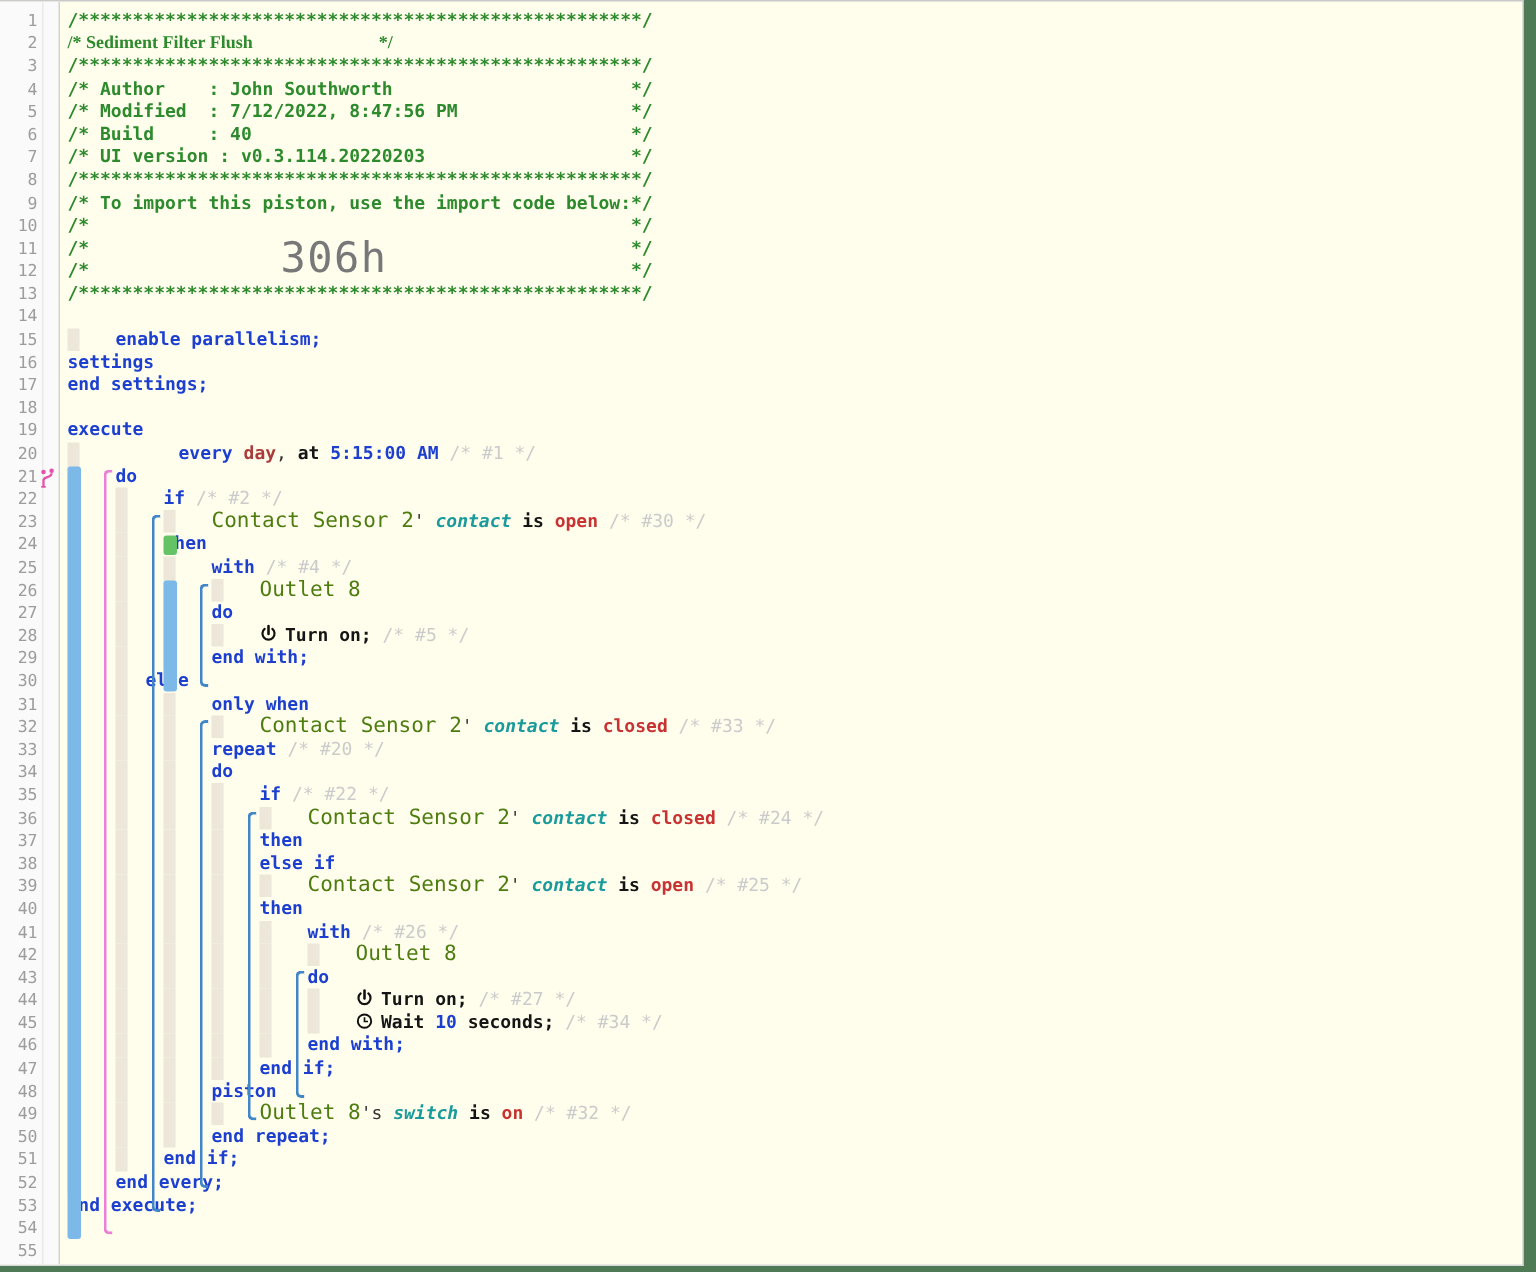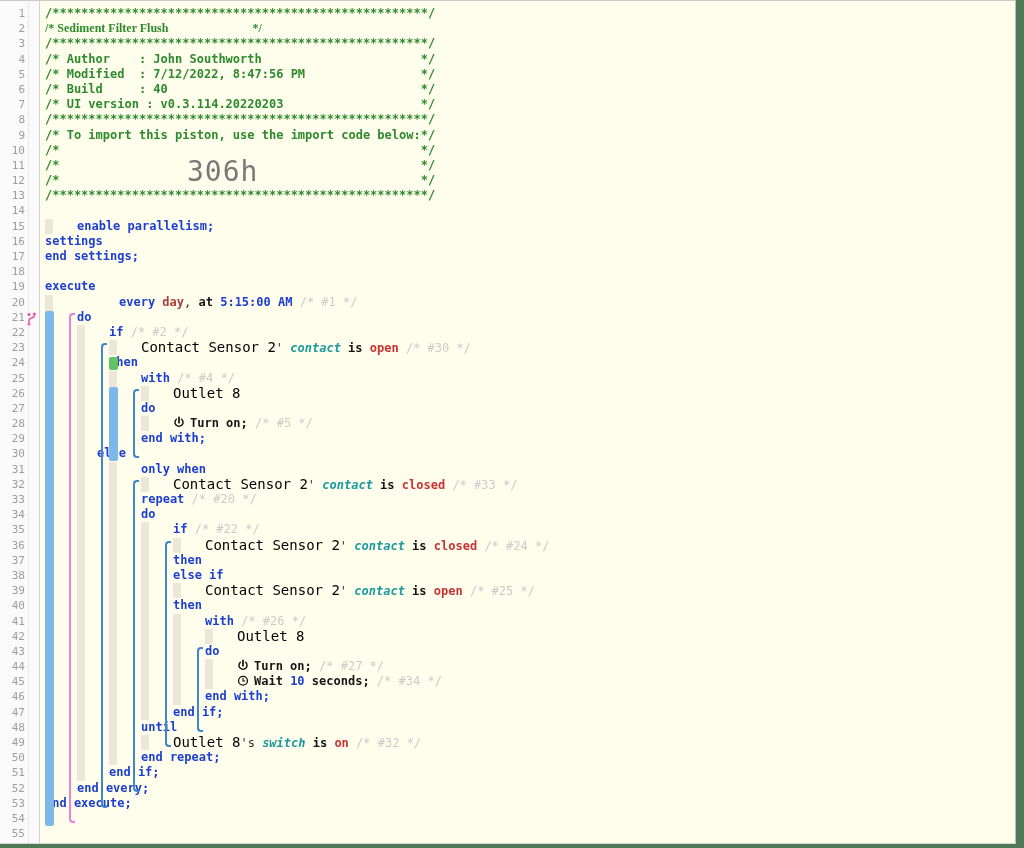--- a/index.html
+++ b/index.html
@@ -13,21 +13,21 @@
   .lc{position:absolute;top:0;height:15.2px;line-height:15.2px;font-size:12px;white-space:pre;color:#333;}
   .strip{position:absolute;top:0;height:15.2px;width:8px;background:#ece7d9;}
   .bar{position:absolute;width:9px;border-radius:2px;z-index:2;}
   .bracket{position:absolute;width:6px;border-left:2px solid;border-top:2px solid;border-bottom:2px solid;border-radius:4px 0 0 4px;z-index:1;box-sizing:border-box;}
   .g{color:#2d8a2d;font-weight:bold;}
   .c{color:#cbcbcb;}
   .k{color:#1c3fd0;font-weight:bold;}
   .n{color:#1c3fd0;font-weight:bold;}
   .dy{color:#aa3c3c;font-weight:bold;}
   .r{color:#c83232;font-weight:bold;}
-  .d{color:#000000;font-size:14px;}
+  .d{color:#4d7c0f;font-size:14px;}
   .a{color:#1a9b9b;font-style:italic;font-weight:bold;}
   .b{color:#151515;font-weight:bold;}
   .p{color:#333;}
   .icon{display:inline-block;margin-right:5px;vertical-align:-2px;}
   .import-code{position:absolute;left:146px;top:156px;font-size:28px;line-height:30px;color:#787878;letter-spacing:1px;z-index:3;}
   .async{position:absolute;left:26px;z-index:3;}
 </style>
 </head>
 <body>
 
@@ -360,21 +360,21 @@
           <span class="strip" style="left: 4px;"></span>
           <span class="strip" style="left: 36px;"></span>
           <span class="strip" style="left: 68px;"></span>
           <span class="strip" style="left: 100px;"></span>
           <span class="lc" style="left: 132px;"><span class="k">end if;</span></span>
         </div>
         <div class="line">
           <span class="strip" style="left: 4px;"></span>
           <span class="strip" style="left: 36px;"></span>
           <span class="strip" style="left: 68px;"></span>
-          <span class="lc" style="left: 100px;"><span class="k">until</span></span>
+          <span class="lc" style="left: 100px;"><span class="k">piston</span></span>
         </div>
         <div class="line">
           <span class="strip" style="left: 4px;"></span>
           <span class="strip" style="left: 36px;"></span>
           <span class="strip" style="left: 68px;"></span>
           <span class="strip" style="left: 100px;"></span>
           <span class="lc" style="left: 132px;"><span class="d">Outlet 8</span><span class="p">'s </span><span class="a">switch</span><span class="b"> is </span><span class="r">on</span><span class="c"> /* #32 */</span></span>
         </div>
         <div class="line">
           <span class="strip" style="left: 4px;"></span>

